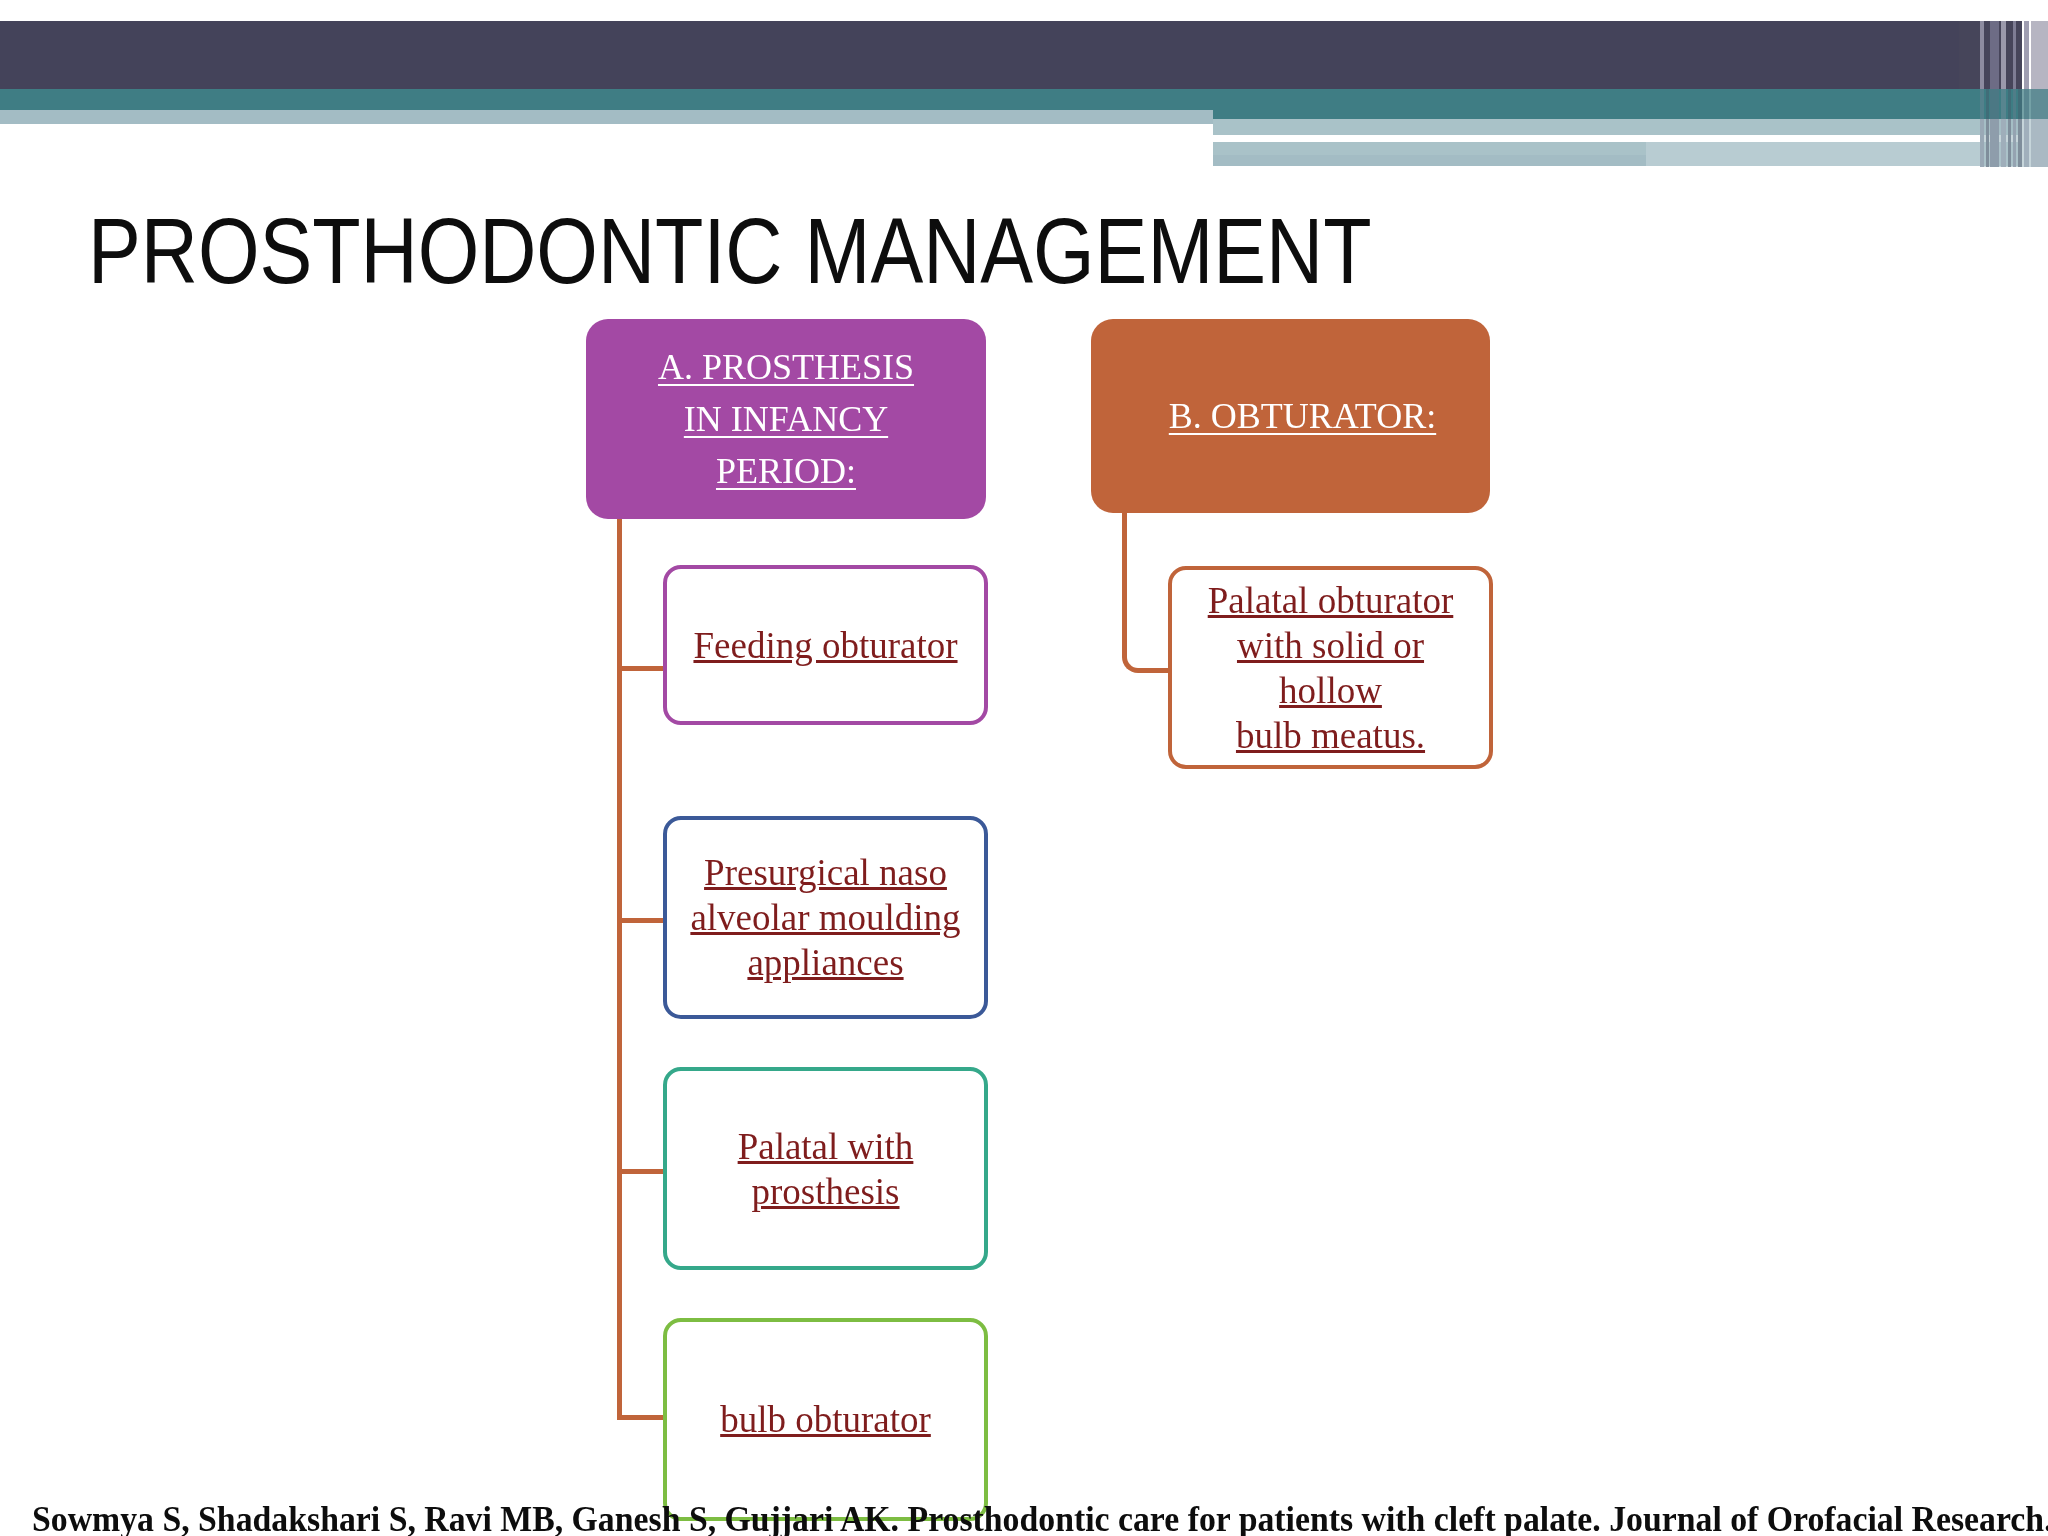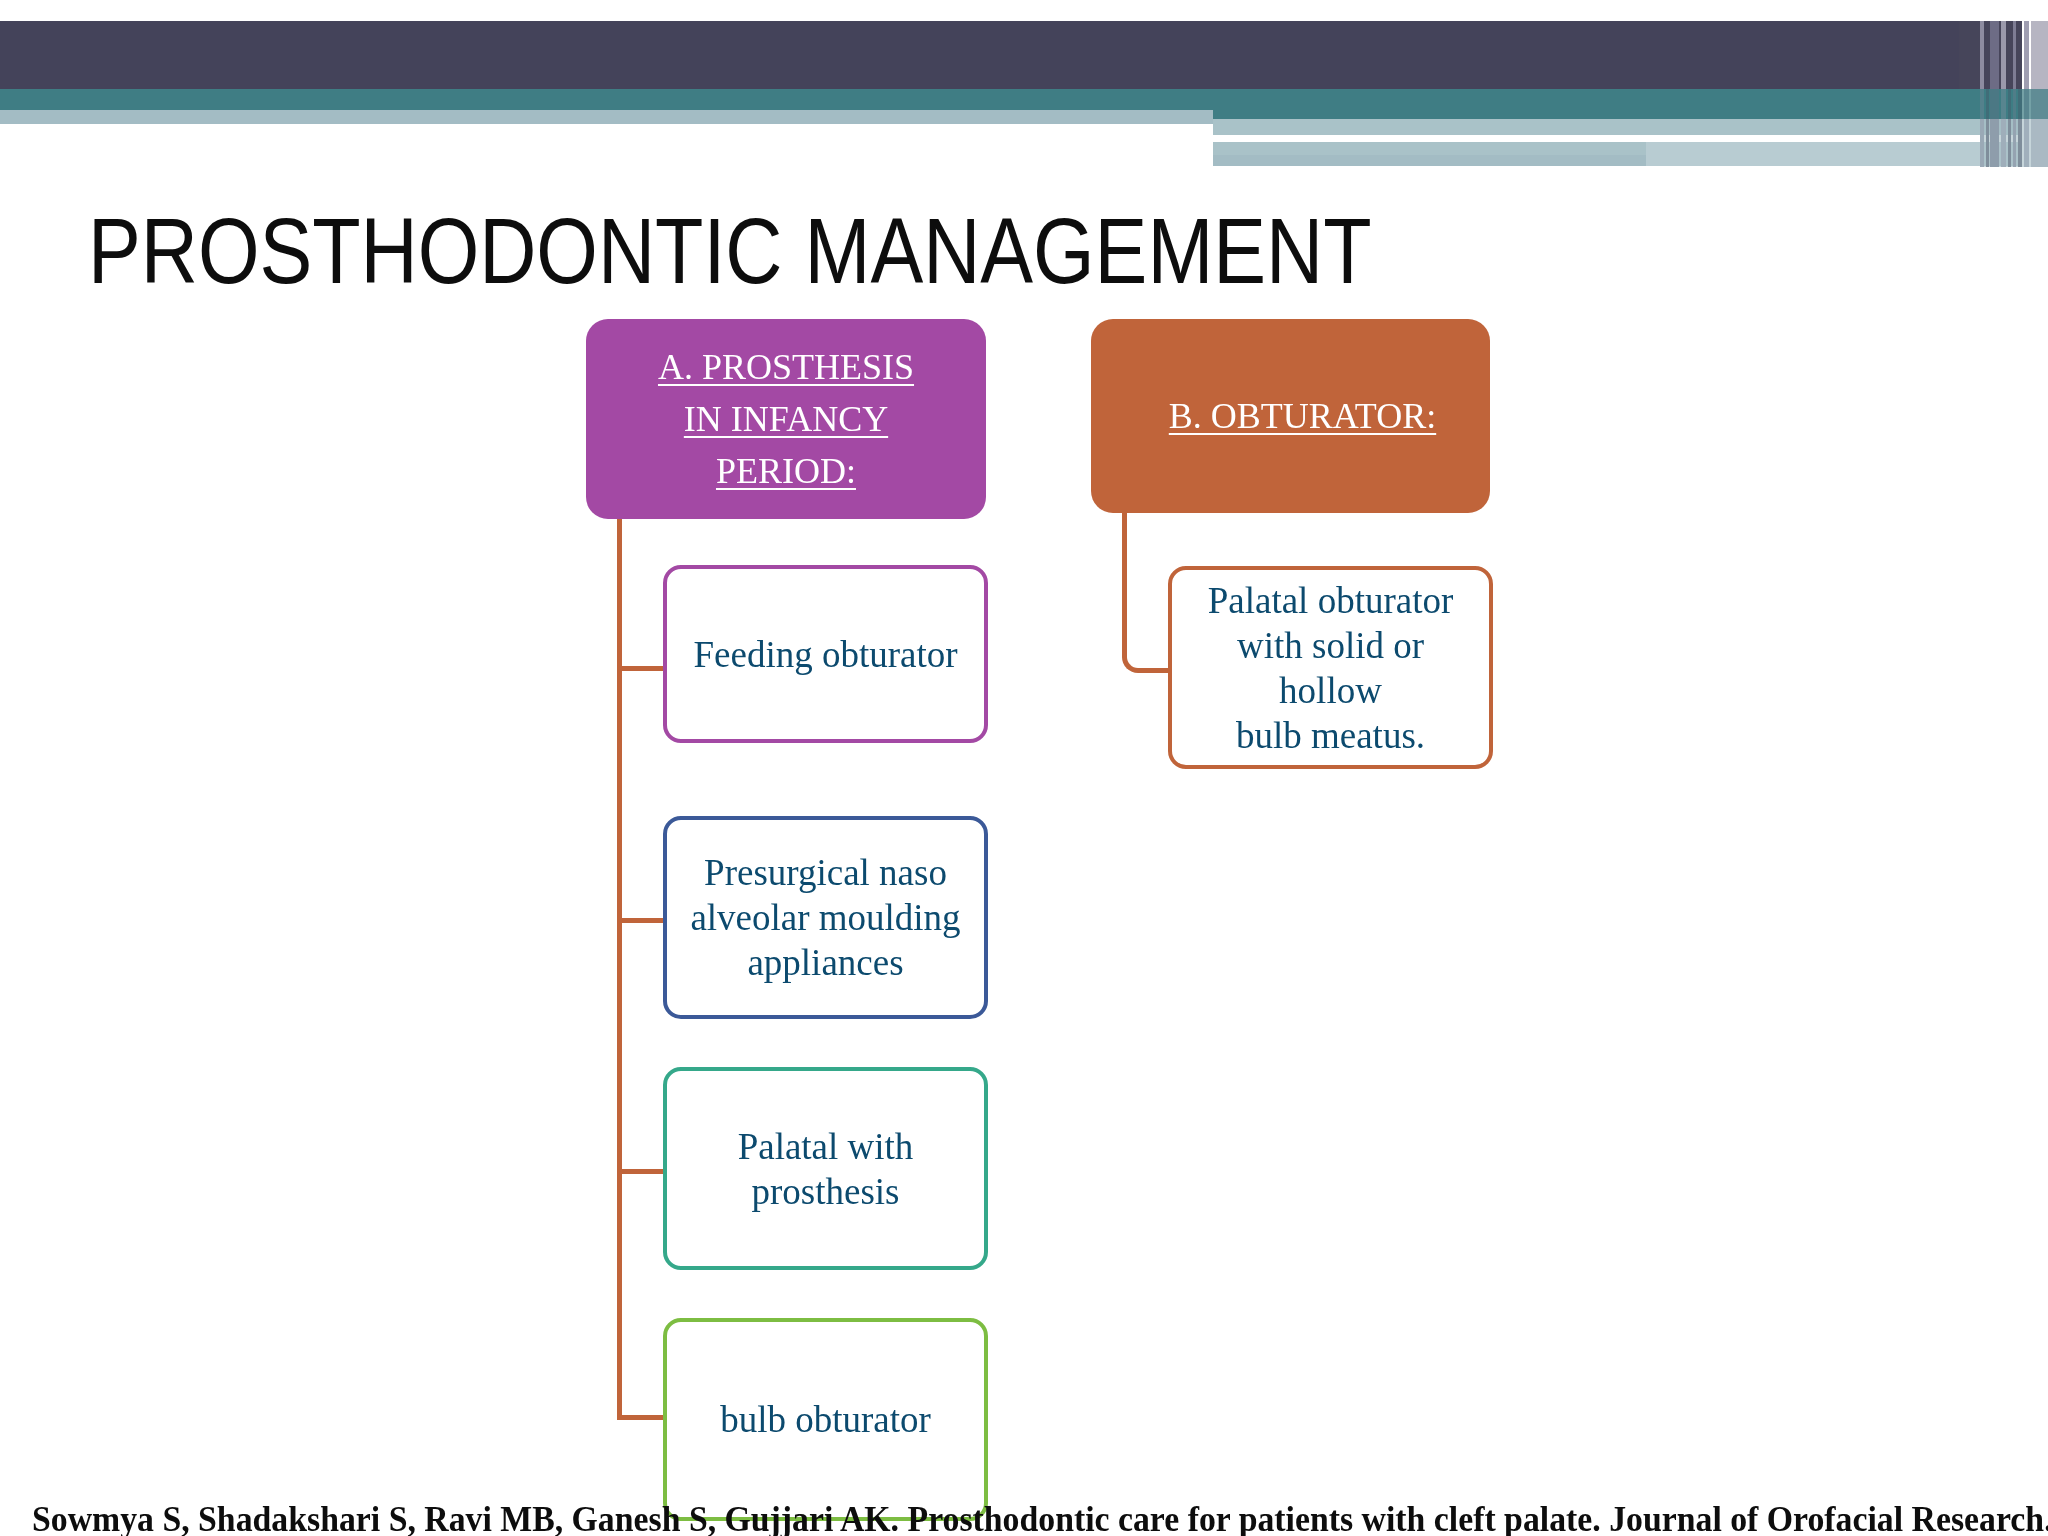--- a/index.html
+++ b/index.html
@@ -115,23 +115,24 @@
   }
   .node-head .u {
     text-decoration: underline;
     text-underline-offset: 5px;
     text-decoration-thickness: 2px;
   }
   .node-leaf {
     background: #ffffff;
     border-width: 4px;
     border-style: solid;
-    color: #0c4a6e;
+    color: #7f1d1d;
     font-size: 37px;
     line-height: 45px;
+    text-decoration: underline;
   }
   .leaf-txt { padding: 0 14px; }
 
   
   .conn {
     position: absolute;
     background: #c0643a;
   }
   .conn-v { width: 5px; }
   .conn-h { height: 5px; }
@@ -201,21 +202,21 @@
       <div class="u">B. OBTURATOR:</div>
     </div>
   </div>
 
   <div class="conn conn-v" style="left:617px; top:498px; height:900px;"></div>
   <div class="conn conn-h" style="left:617px; top:645px; width:50px;"></div>
   <div class="conn conn-h" style="left:617px; top:897px; width:50px;"></div>
   <div class="conn conn-h" style="left:617px; top:1148px; width:50px;"></div>
   <div class="conn conn-h" style="left:617px; top:1394px; width:50px;"></div>
 
-  <div class="node node-leaf" style="left:663px; top:544px; width:325px; height:178px; border-color:#a349a4;">
+  <div class="node node-leaf" style="left:663px; top:544px; width:325px; height:160px; border-color:#a349a4;">
     <div class="leaf-txt">
       <div>Feeding obturator</div>
     </div>
   </div>
 
   <div class="node node-leaf" style="left:663px; top:795px; width:325px; height:203px; border-color:#3b5998;">
     <div class="leaf-txt">
       <div>Presurgical naso</div>
       <div>alveolar moulding</div>
       <div>appliances</div>

